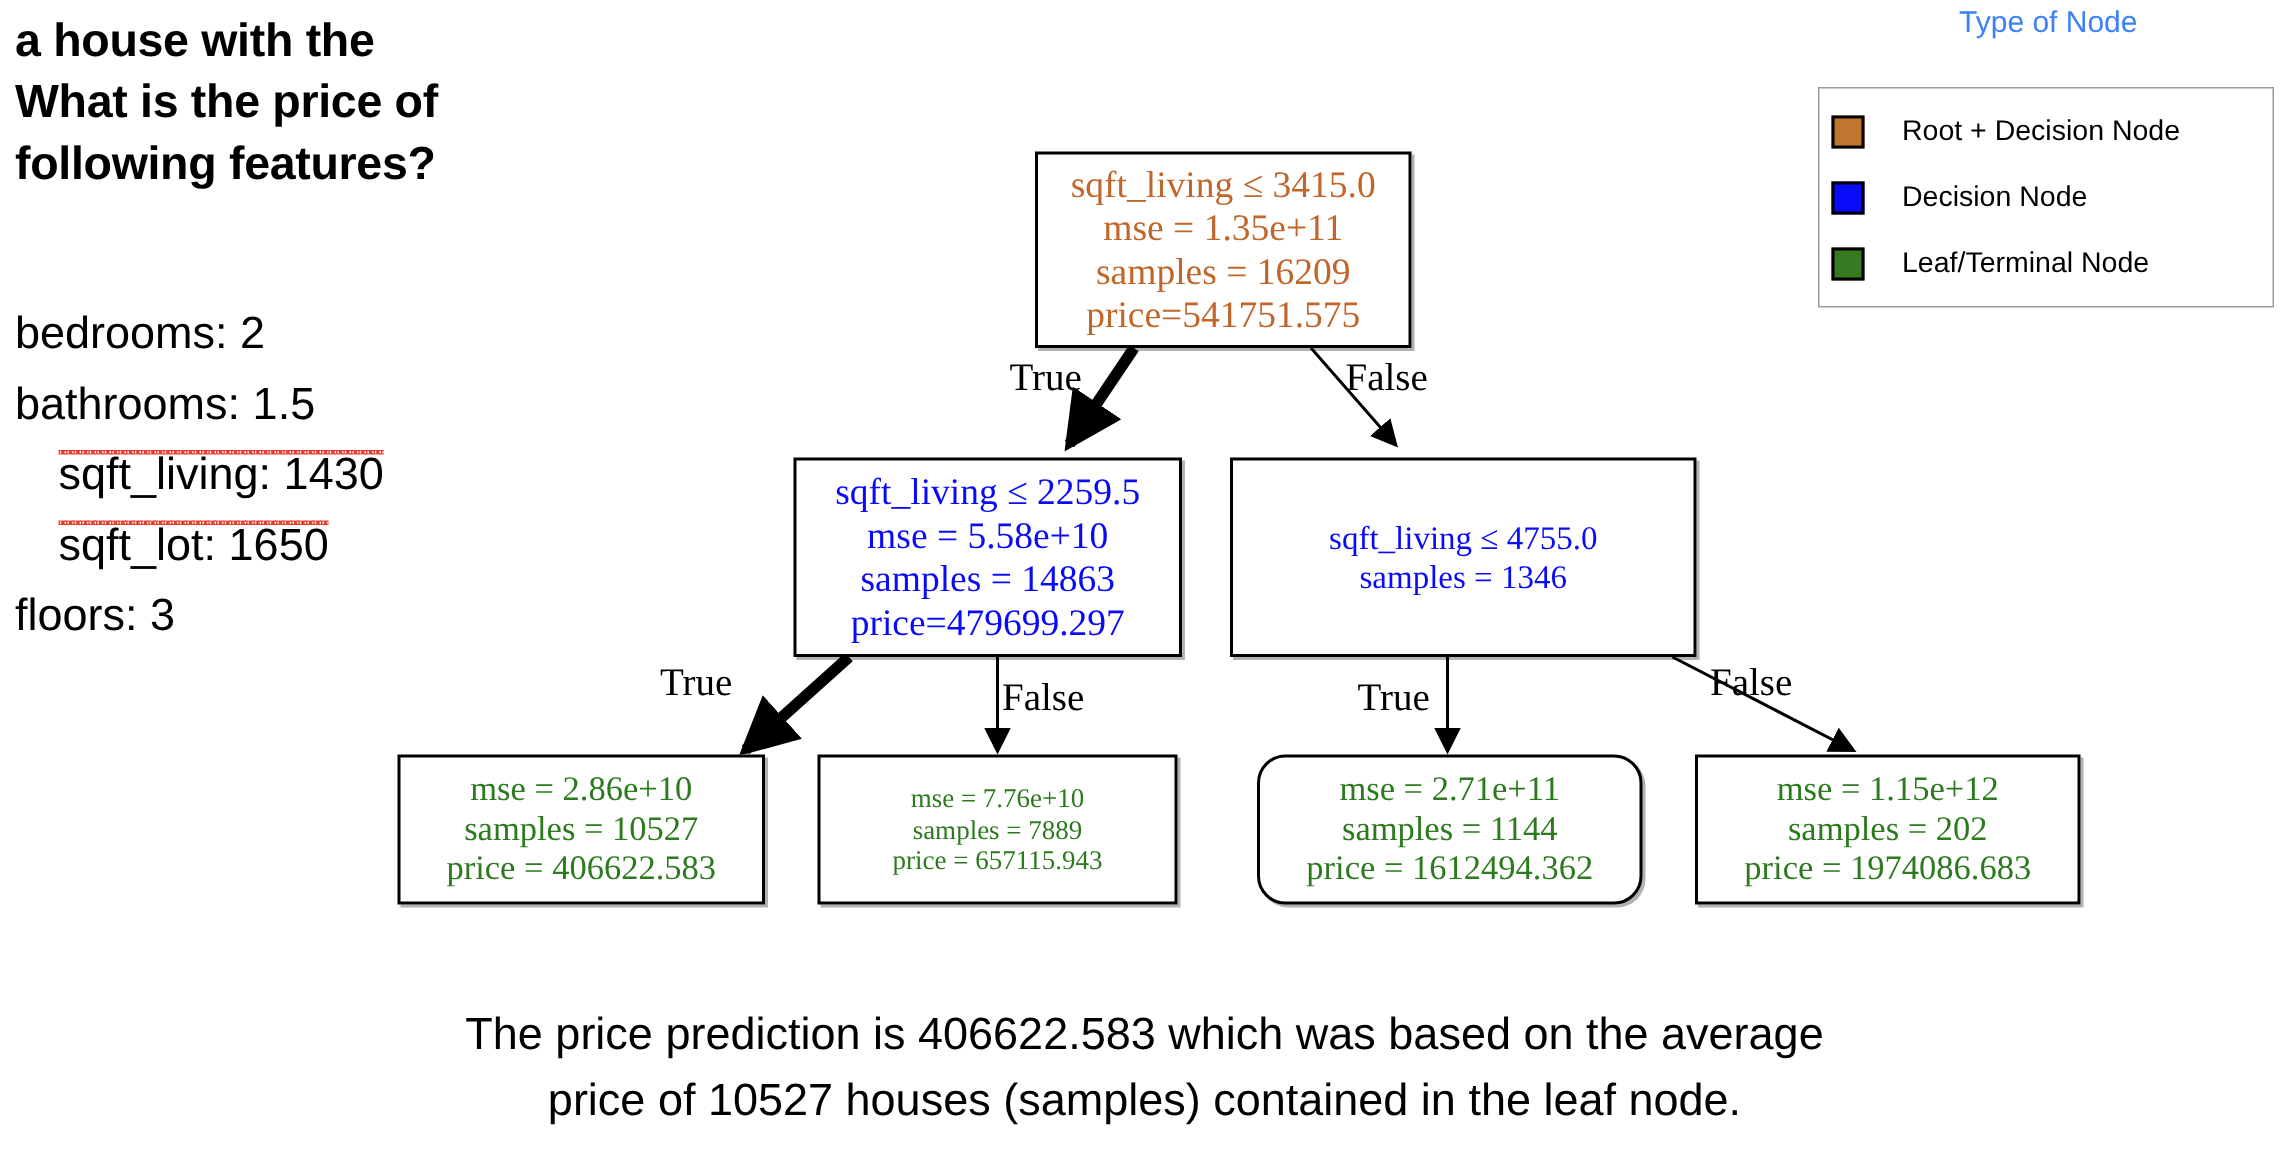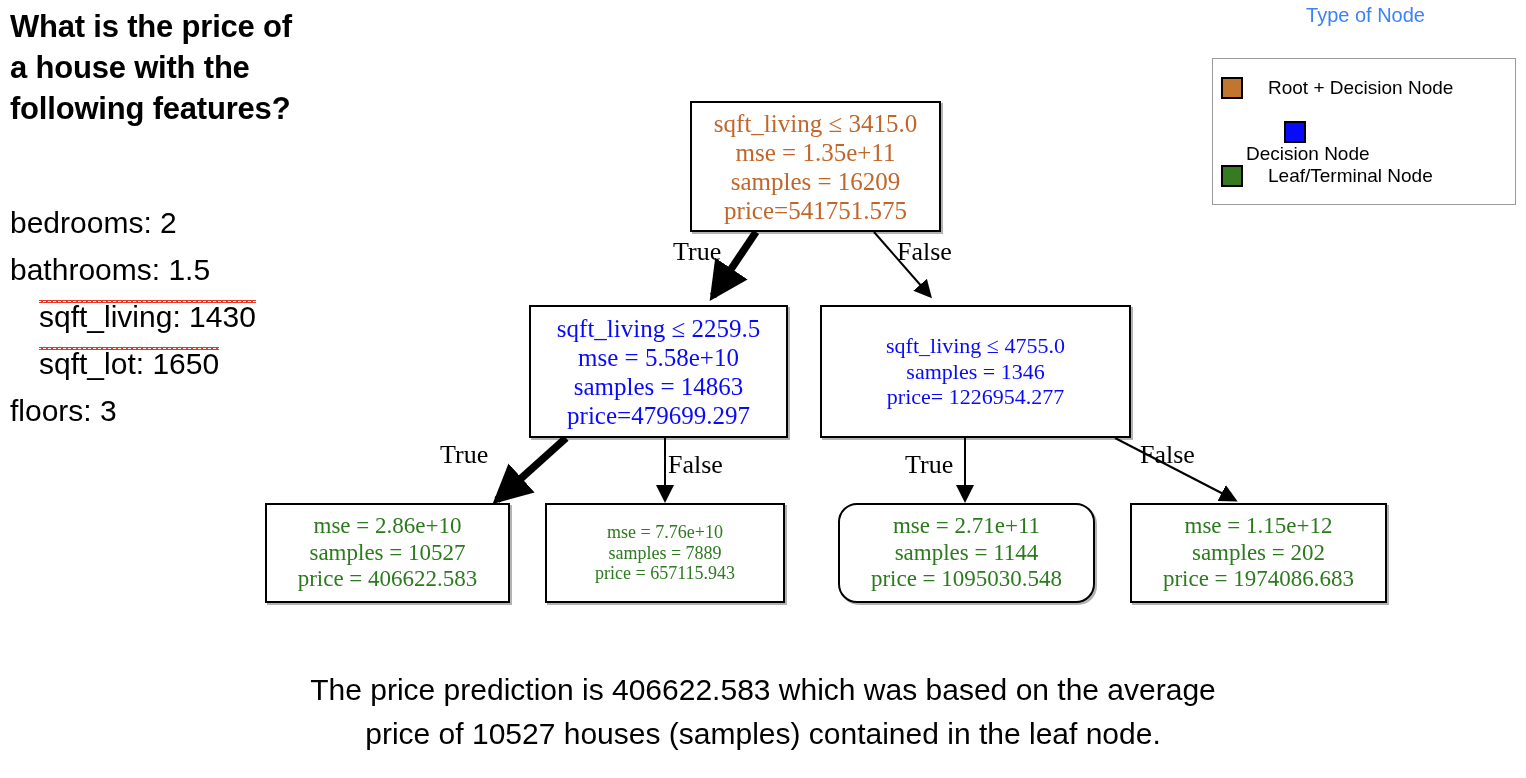--- a/index.html
+++ b/index.html
@@ -80,22 +80,22 @@
     position:absolute;left:213px;top:668px;width:1100px;
     text-align:center;font-size:30px;line-height:44px;color:#000;
   }
 </style>
 </head>
 <body>
 
 <div id="root">
 
   <div class="question-title">
+    <div>a house with the</div>
     <div>What is the price of</div>
-    <div>a house with the</div>
     <div>following features?</div>
   </div>
 
   <div class="feature-list">
     <span class="feature-item">
       <span>bedrooms: 2</span>
     </span>
     <span class="feature-item">
       <span>bathrooms: 1.5</span>
     </span>
@@ -109,21 +109,21 @@
       <span>floors: 3</span>
     </span>
   </div>
 
   <div class="legend-title">Type of Node</div>
   <div class="legend-box">
     <div class="legend-row" style="top:18px;">
       <span class="legend-swatch" style="background:#c1762f;"></span>
       <span class="legend-label">Root + Decision Node</span>
     </div>
-    <div class="legend-row" style="top:62px;flex-direction:column;">
+    <div class="legend-row" style="top:62px;">
       <span class="legend-swatch" style="background:#0a0afa;"></span>
       <span class="legend-label">Decision Node</span>
     </div>
     <div class="legend-row" style="top:106px;">
       <span class="legend-swatch" style="background:#367b22;"></span>
       <span class="legend-label">Leaf/Terminal Node</span>
     </div>
   </div>
 
   <svg id="edges" viewBox="0 0 1526 778">
@@ -166,39 +166,38 @@
   <div class="node node-dec" style="left:529px;top:305px;width:259px;height:133px;font-size:25px;">
     <div class="line">sqft_living ≤ 2259.5</div>
     <div class="line">mse = 5.58e+10</div>
     <div class="line">samples = 14863</div>
     <div class="line">price=479699.297</div>
   </div>
 
   <div class="node node-dec" style="left:820px;top:305px;width:311px;height:133px;font-size:22px;">
     <div class="line">sqft_living ≤ 4755.0</div>
     <div class="line">samples = 1346</div>
-    <div class="line">price= 1226954.277</div>
   </div>
 
   <div class="node node-leaf" style="left:265px;top:503px;width:245px;height:100px;font-size:23px;text-align:right;">
     <div class="line">mse = 2.86e+10</div>
     <div class="line">samples = 10527</div>
     <div class="line">price = 406622.583</div>
   </div>
 
   <div class="node node-leaf" style="left:545px;top:503px;width:240px;height:100px;font-size:18px;">
     <div class="line">mse = 7.76e+10</div>
     <div class="line">samples = 7889</div>
     <div class="line">price = 657115.943</div>
   </div>
 
   <div class="node node-leaf" style="left:838px;top:503px;width:257px;height:100px;font-size:23px;border-radius:19px;">
     <div class="line">mse = 2.71e+11</div>
     <div class="line">samples = 1144</div>
-    <div class="line">price = 1095030.548</div>
+    <div class="line">price = 1612494.362</div>
   </div>
 
   <div class="node node-leaf" style="left:1130px;top:503px;width:257px;height:100px;font-size:23px;">
     <div class="line">mse = 1.15e+12</div>
     <div class="line">samples = 202</div>
     <div class="line">price = 1974086.683</div>
   </div>
 
   <div class="caption">
     <div>The price prediction is 406622.583 which was based on the average</div>

